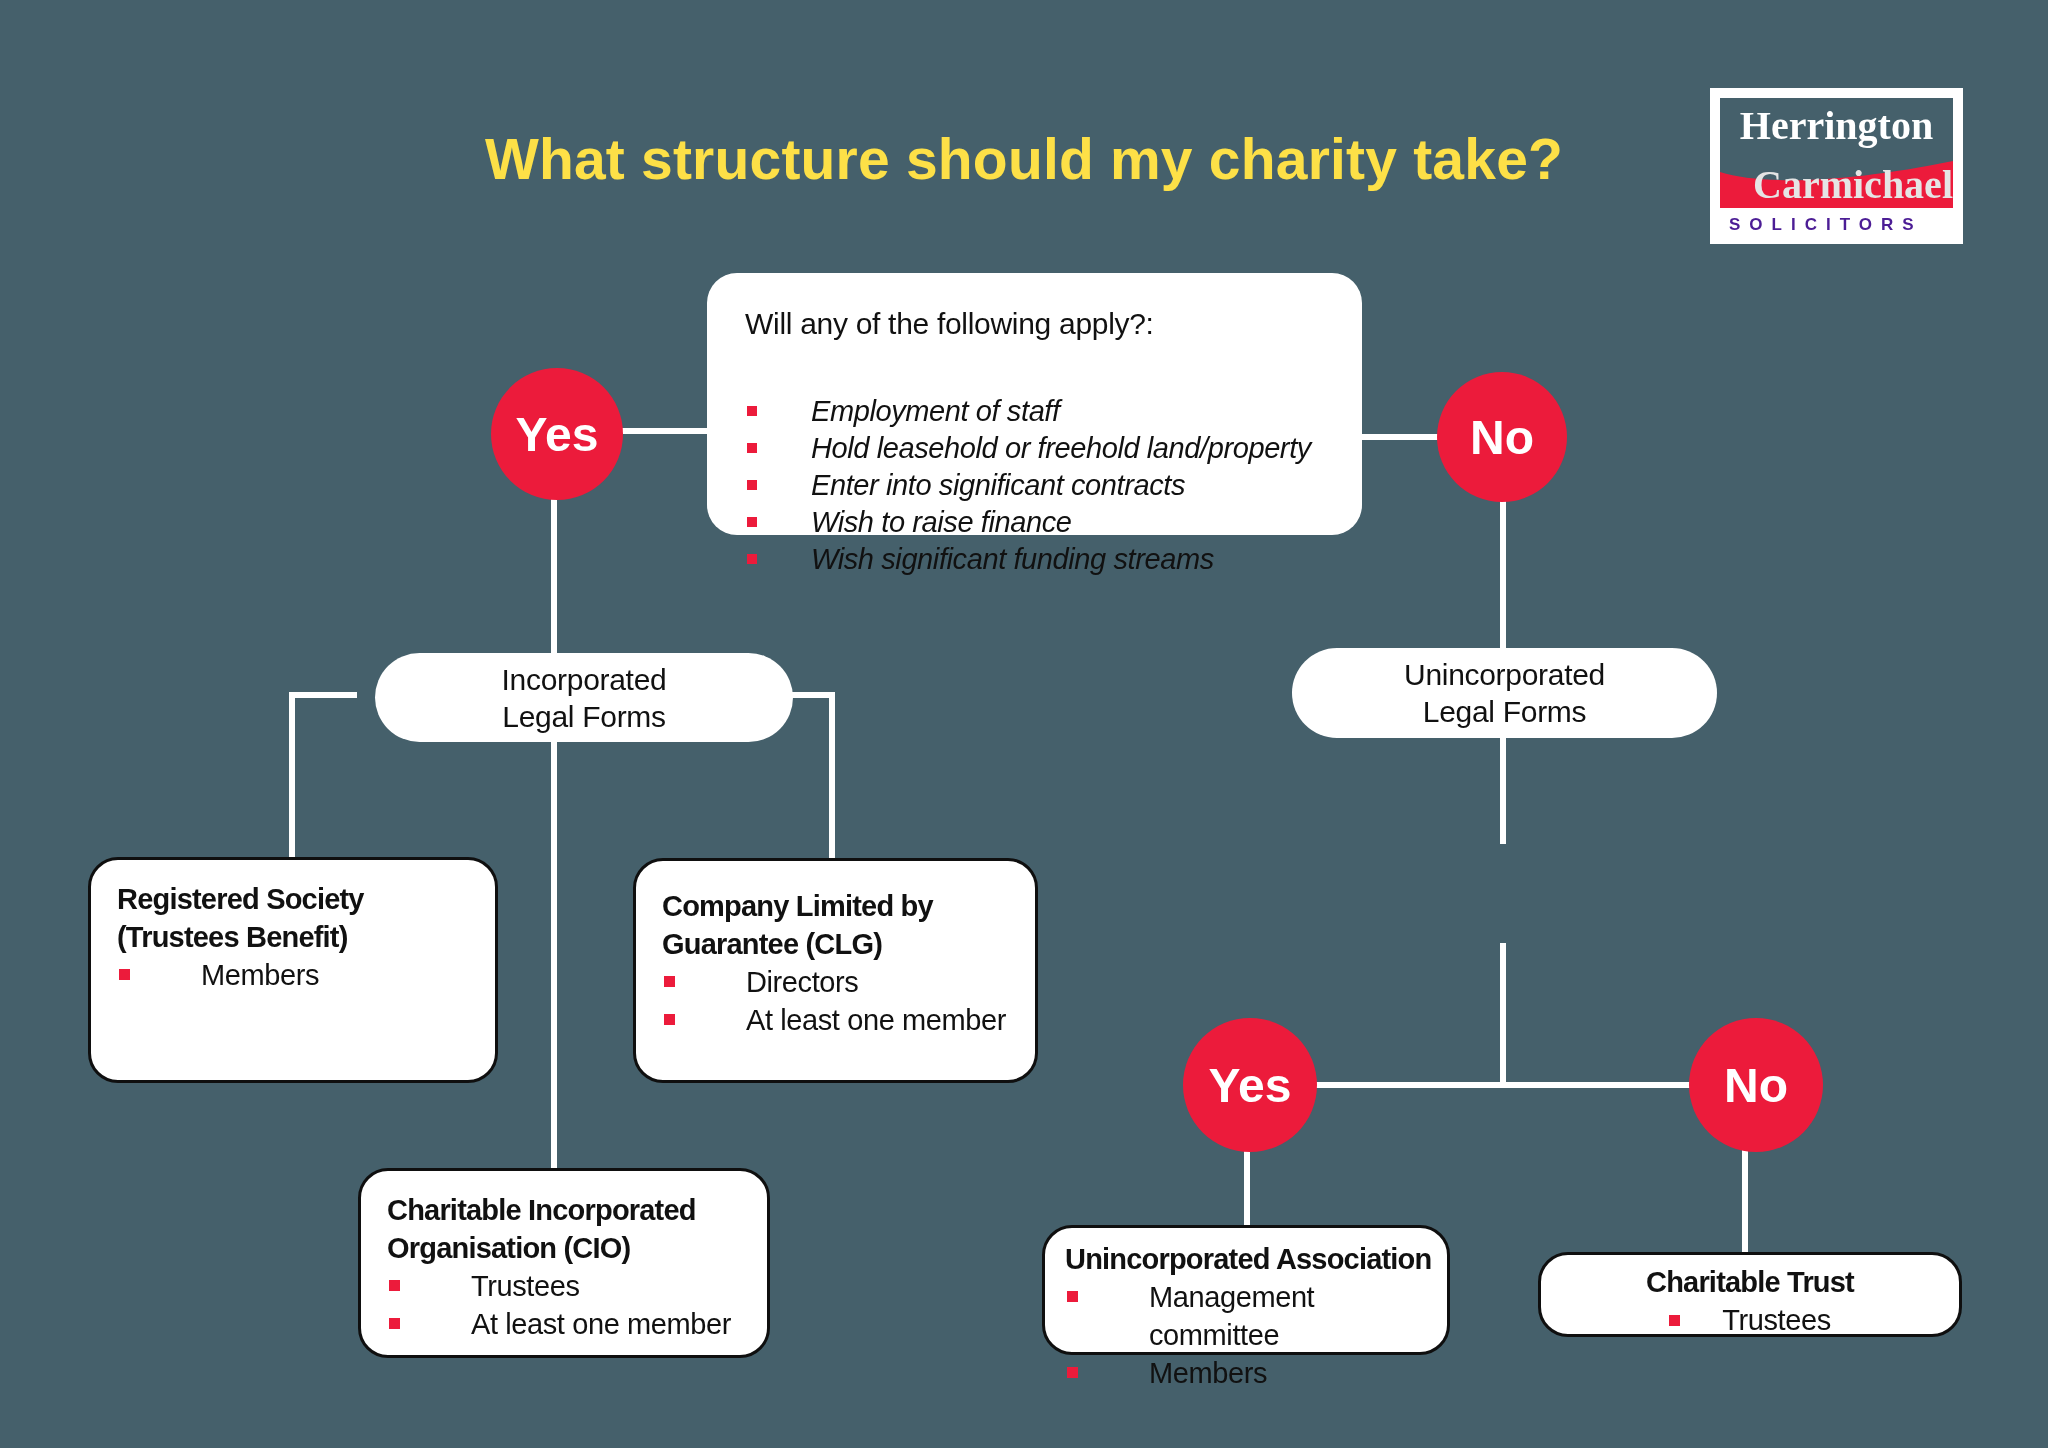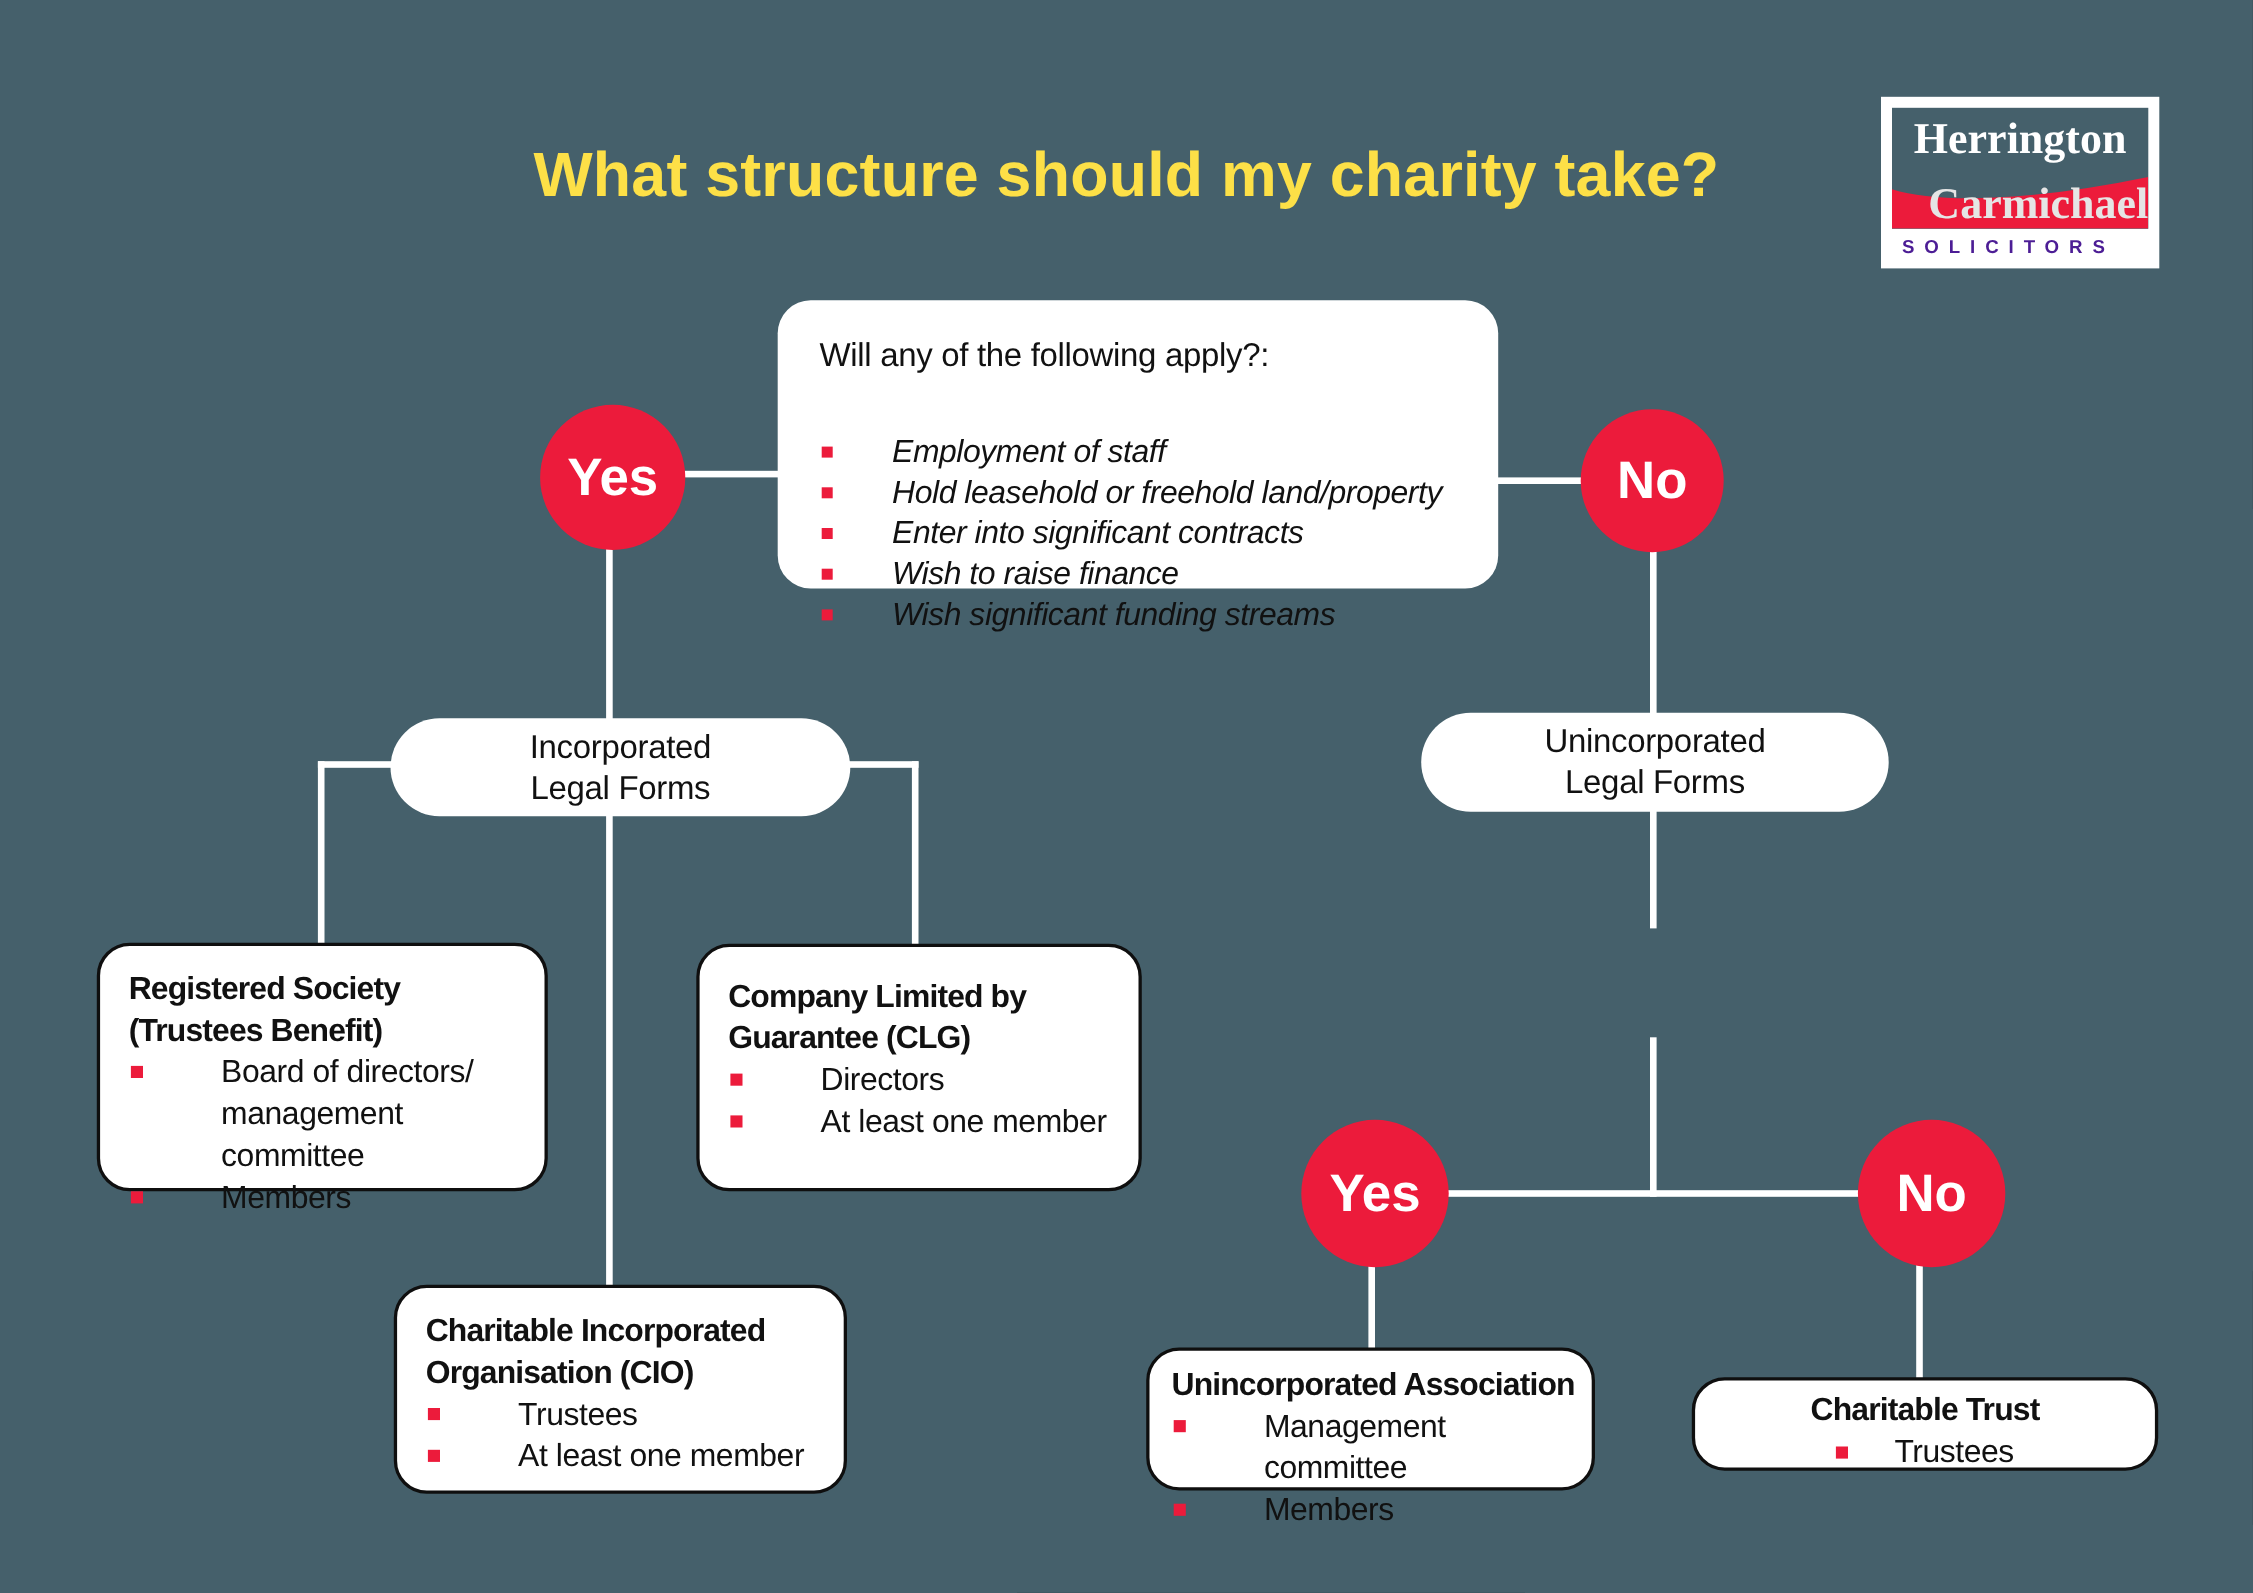--- a/index.html
+++ b/index.html
@@ -128,31 +128,29 @@
     <div class="qbox-heading">Will any of the following apply?:</div>
     <ul>
       <li>Employment of staff</li>
       <li>Hold leasehold or freehold land/property</li>
       <li>Enter into significant contracts</li>
       <li>Wish to raise finance</li>
       <li>Wish significant funding streams</li>
     </ul>
   </div>
 
-  <div class="pill" style="left:355px; top:653px; width:418px; height:89px;">Incorporated
+  <div class="pill" style="left:375px; top:653px; width:418px; height:89px;">Incorporated
 Legal Forms</div>
   <div class="pill" style="left:1292px; top:648px; width:425px; height:90px;">Unincorporated
 Legal Forms</div>
 
   <div class="card card-regsoc">
     <div class="card-title">Registered Society
 (Trustees Benefit)</div>
     <ul>
-      <li>Board of directors/
-management committee</li>
       <li>Members</li>
     </ul>
   </div>
 
   <div class="card card-clg">
     <div class="card-title">Company Limited by
 Guarantee (CLG)</div>
     <ul>
       <li>Directors</li>
       <li>At least one member</li>

